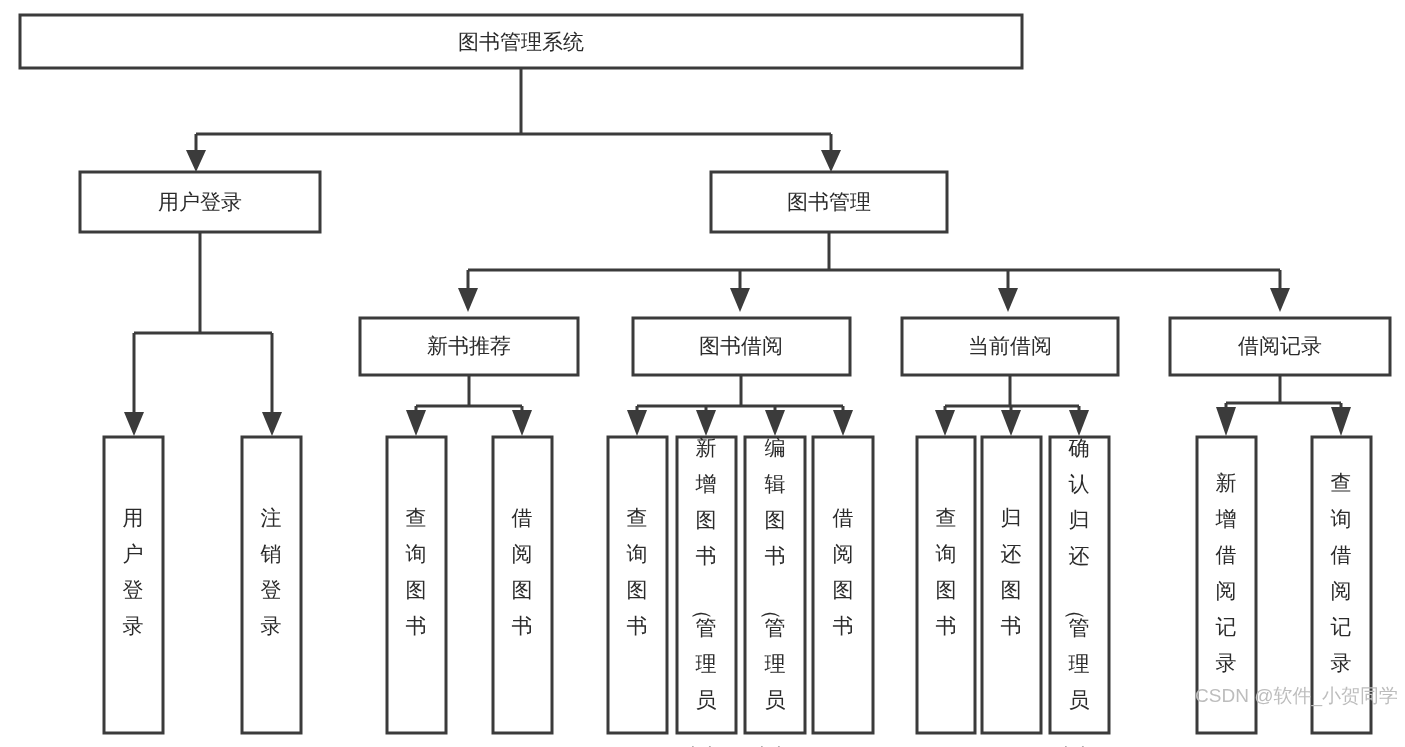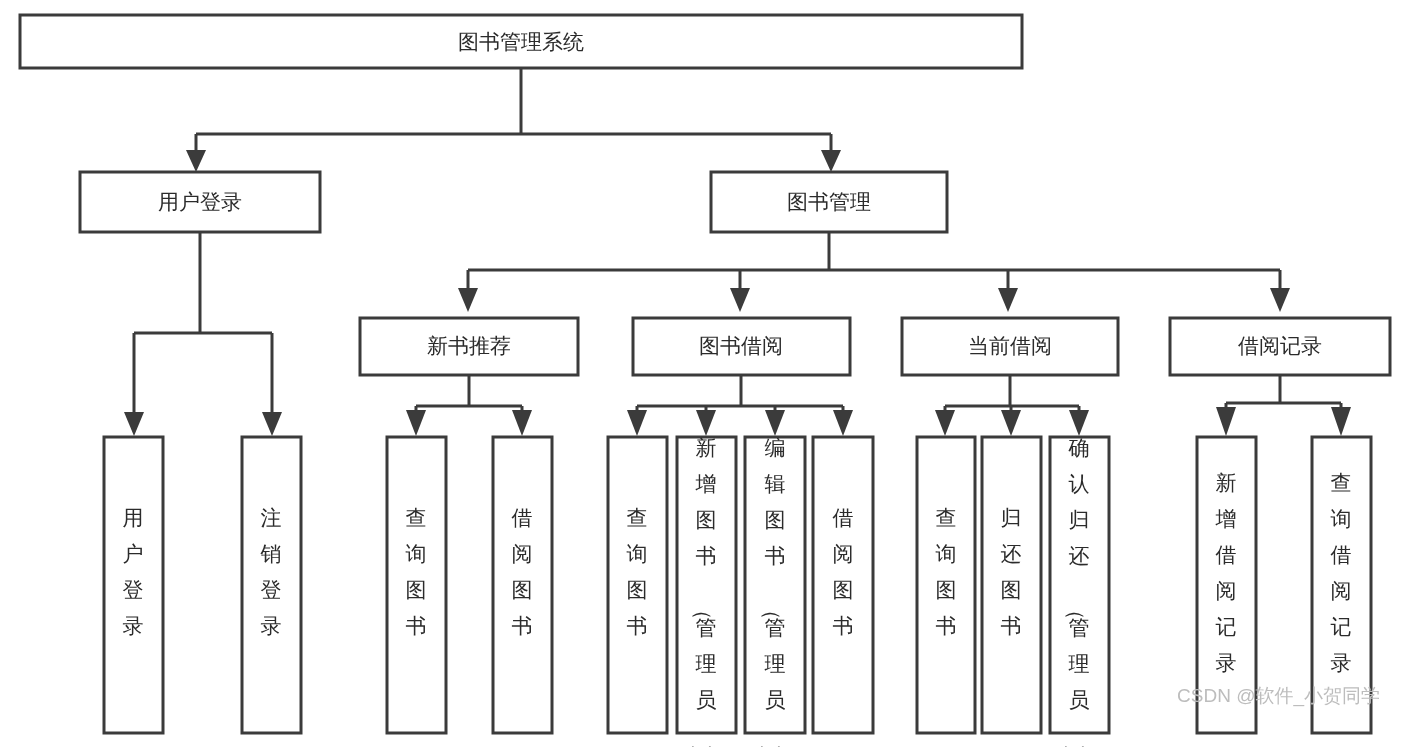--- a/index.html
+++ b/index.html
@@ -50,21 +50,21 @@
     dominant-baseline: middle;
   }
   .node-label-v {
     font-family: "Liberation Sans", "DejaVu Sans", sans-serif;
     font-size: 21px;
     fill: #2b2b2b;
     text-anchor: middle;
   }
   .watermark {
     position: absolute;
-    right: 25px;
+    right: 7px;
     bottom: 8px;
     font-family: "Liberation Sans", "DejaVu Sans", sans-serif;
     font-size: 19px;
     color: #bdbdbd;
     white-space: nowrap;
     user-select: none;
   }
 </style>
 </head>
 <body>

